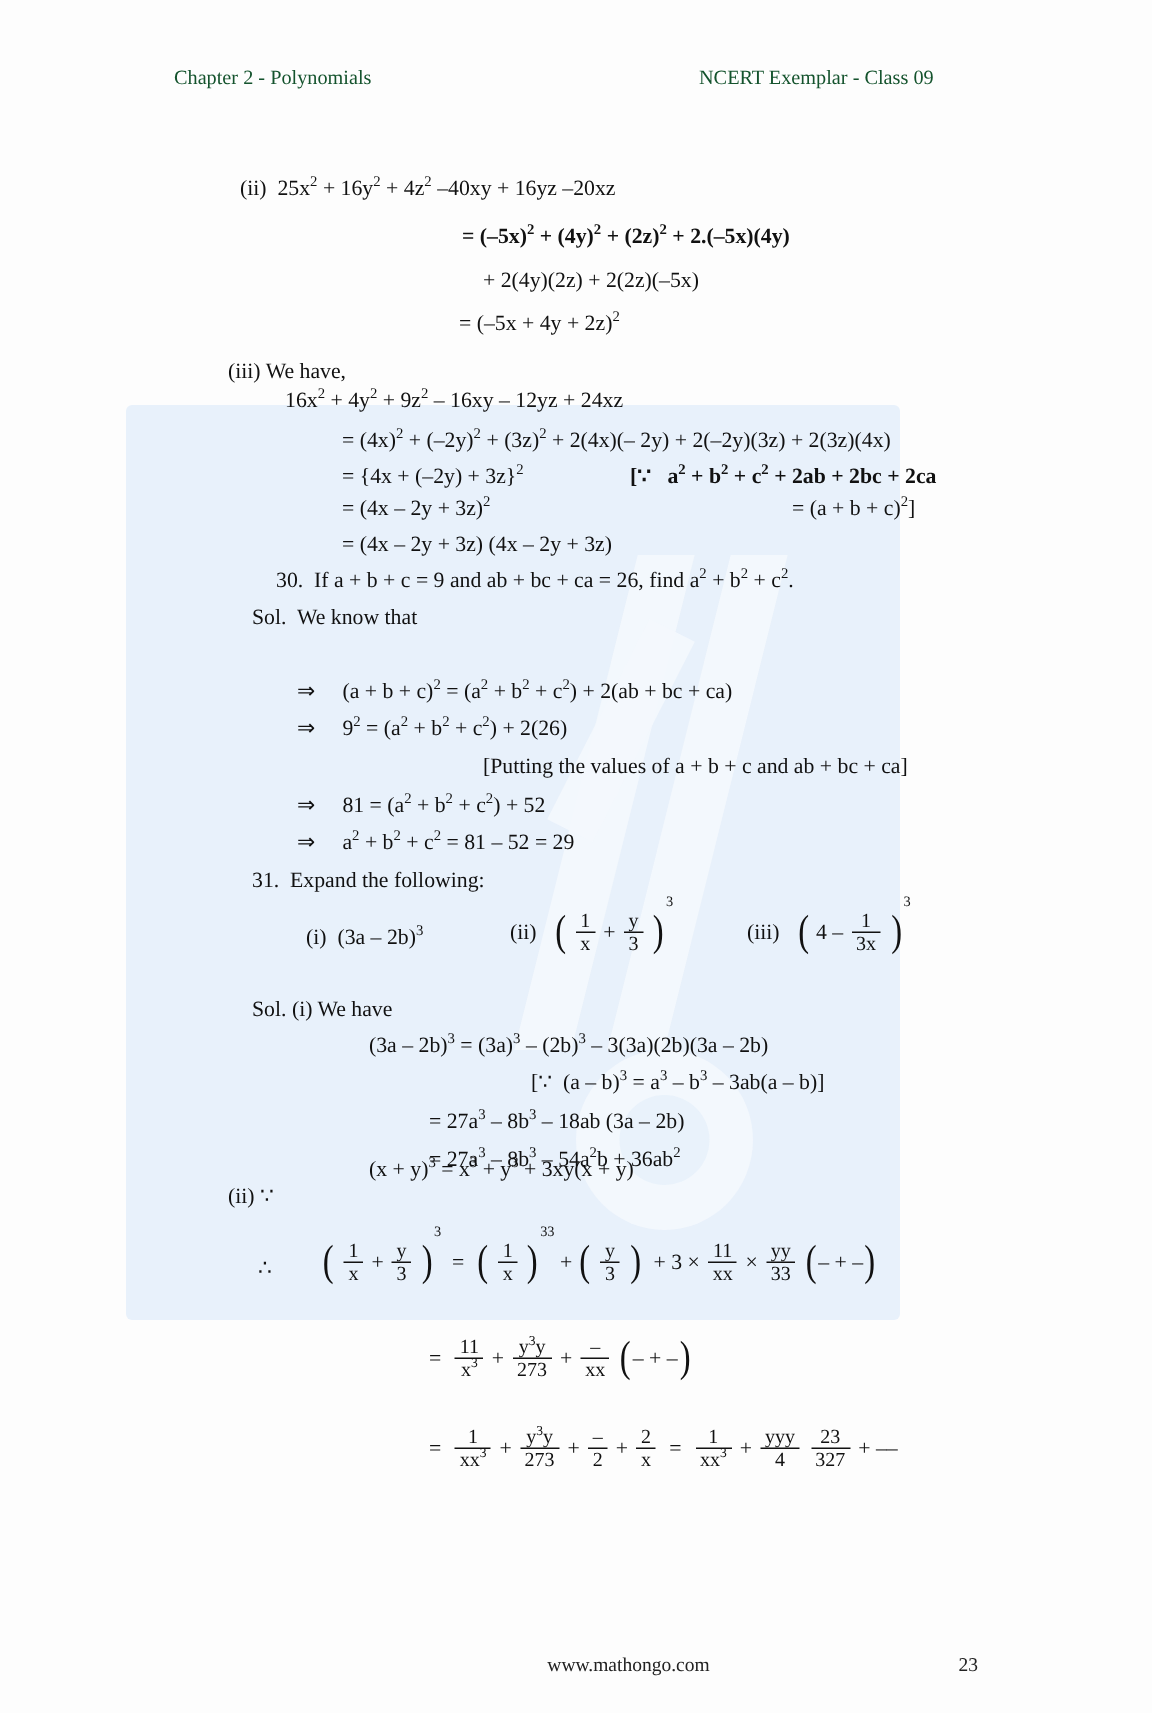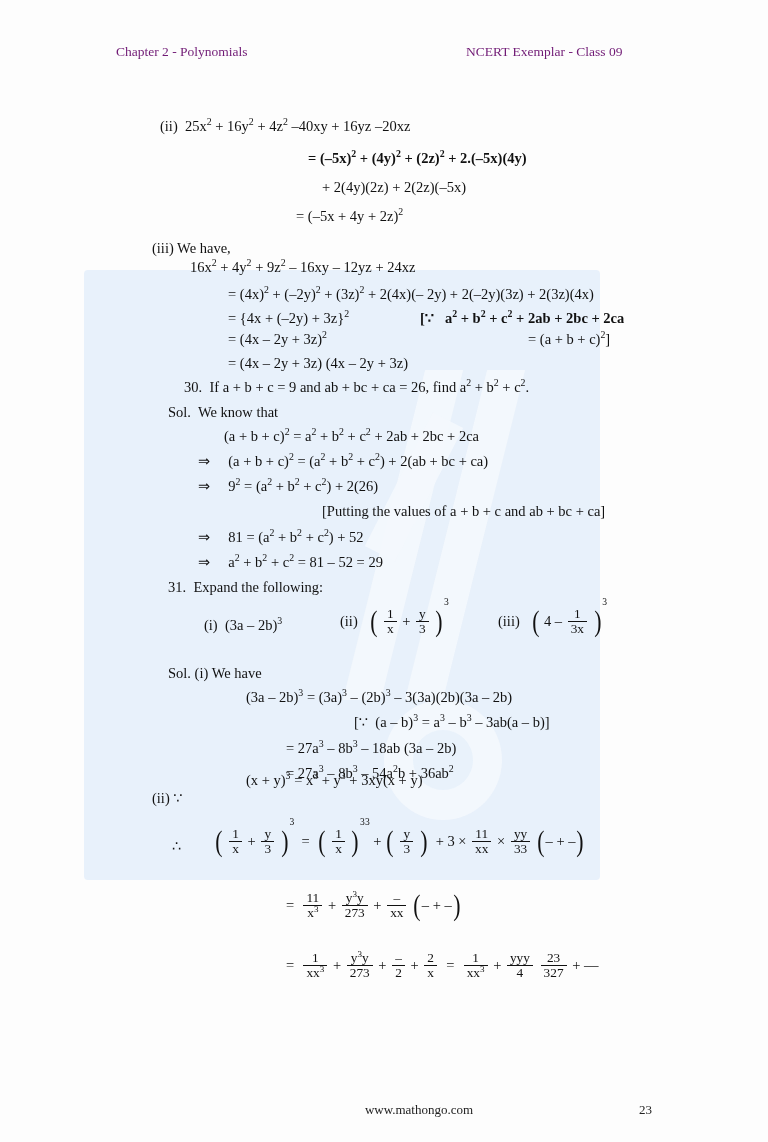--- a/index.html
+++ b/index.html
@@ -21,21 +21,21 @@
     background: #fdfdfd;
   }
   
   .header {
     position: absolute;
     top: 44px;
     left: 0;
     width: 100%;
     height: 20px;
     font-size: 13.5px;
-    color: #701a75;
+    color: #14532d;
   }
   .header .chapter {
     position: absolute;
     left: 116px;
     top: 0;
   }
   .header .book {
     position: absolute;
     left: 466px;
     top: 0;
@@ -188,21 +188,21 @@
     </div>
 
     <div class="ln" style="left:308px; top:150px;font-weight:bold;">
       = (–5x)<sup>2</sup> + (4y)<sup>2</sup> + (2z)<sup>2</sup> + 2.(–5x)(4y)
     </div>
 
     <div class="ln" style="left:322px; top:179px;">
       + 2(4y)(2z) + 2(2z)(–5x)
     </div>
 
-    <div class="ln" style="left:296px; top:208px;">
+    <div class="ln" style="left:306px; top:208px;">
       = (–5x + 4y + 2z)<sup>2</sup>
     </div>
 
     <div class="ln" style="left:152px; top:240px;">
       (iii) We have,
     </div>
 
     <div class="ln" style="left:190px; top:259px;">
       16x<sup>2</sup> + 4y<sup>2</sup> + 9z<sup>2</sup> – 16xy – 12yz + 24xz
     </div>
@@ -232,23 +232,20 @@
     </div>
 
     <div class="ln" style="left:168px; top:379px;margin-left:16px;">
       30.&nbsp; If a + b + c = 9 and ab + bc + ca = 26, find a<sup>2</sup> + b<sup>2</sup> + c<sup>2</sup>.
     </div>
 
     <div class="ln" style="left:168px; top:404px;">
       Sol.&nbsp; We know that
     </div>
 
-    <div class="ln" style="left:224px; top:428px;">
-      (a + b + c)<sup>2</sup> = a<sup>2</sup> + b<sup>2</sup> + c<sup>2</sup> + 2ab + 2bc + 2ca
-    </div>
 
     <div class="ln" style="left:198px; top:453px;">
       ⇒&nbsp;&nbsp;&nbsp;&nbsp; (a + b + c)<sup>2</sup> = (a<sup>2</sup> + b<sup>2</sup> + c<sup>2</sup>) + 2(ab + bc + ca)
     </div>
 
     <div class="ln" style="left:198px; top:478px;">
       ⇒&nbsp;&nbsp;&nbsp;&nbsp; 9<sup>2</sup> = (a<sup>2</sup> + b<sup>2</sup> + c<sup>2</sup>) + 2(26)
     </div>
 
     <div class="ln" style="left:322px; top:503px;">

